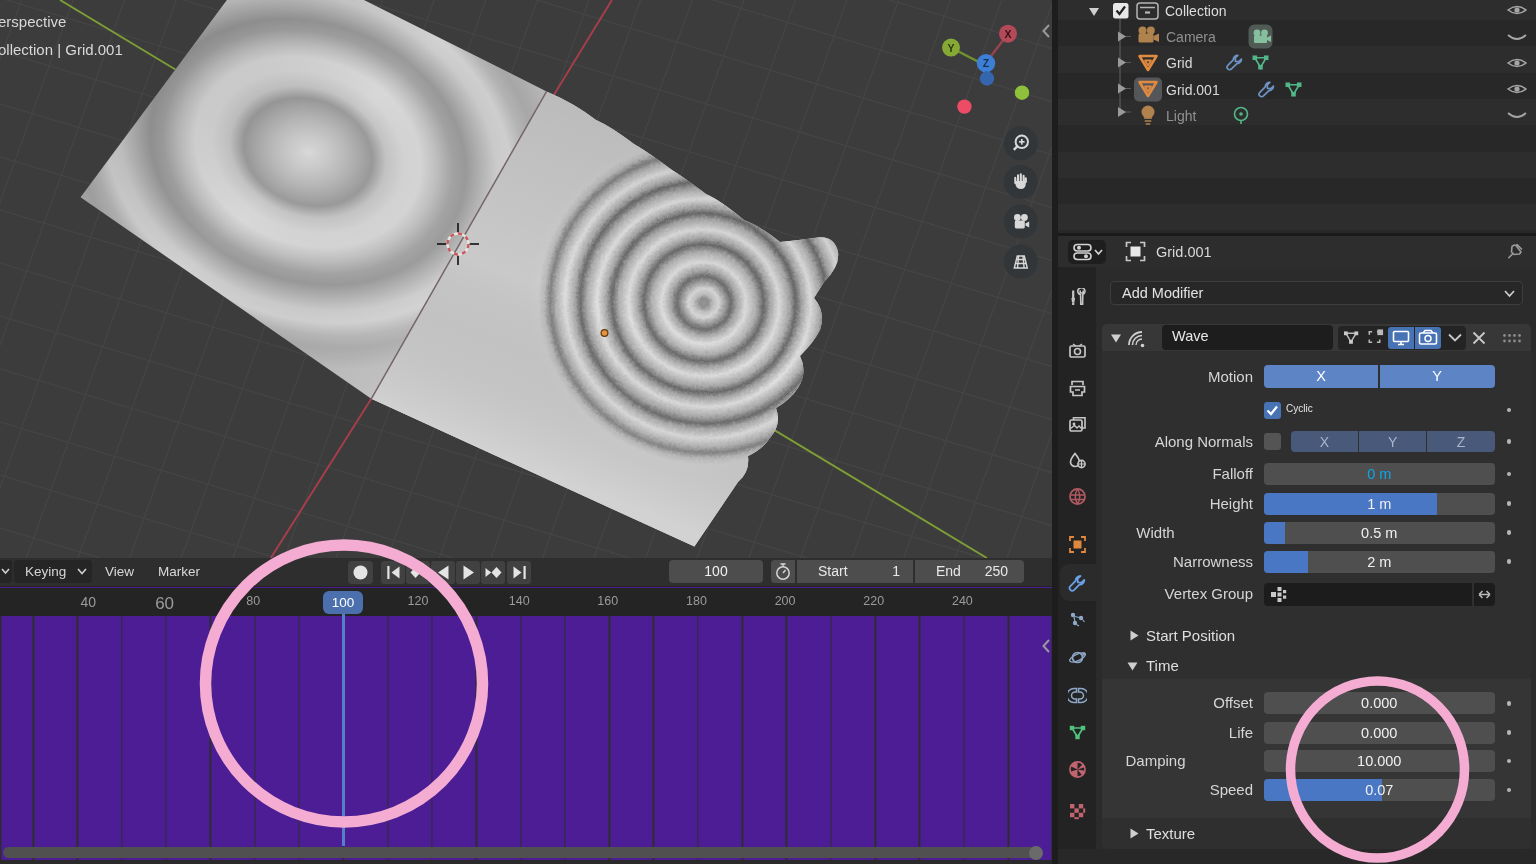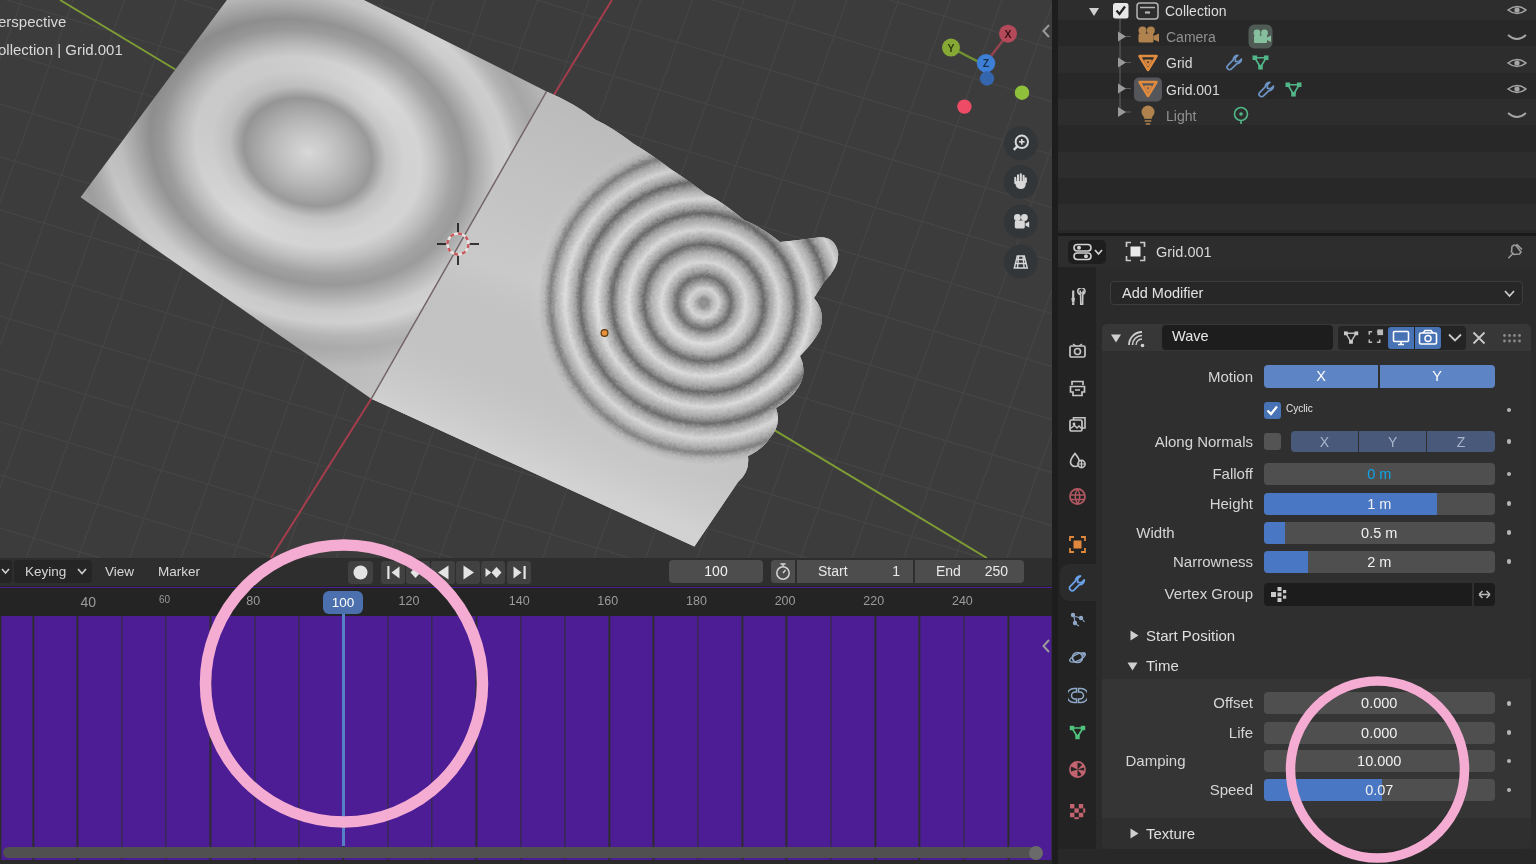--- a/index.html
+++ b/index.html
@@ -215,23 +215,23 @@
         <line x1="12" y1="4" x2="12" y2="6.8" stroke="#d5d5d5" stroke-width="1.4"></line>
       </svg>
 <div class="abs" style="left:797px;top:1.5px;width:116px;height:23px;background:#4d4d4d"></div>
 <div class="txt" style="left:818px;top:4.5px;font-size:14px;color:#e8e8e8">Start</div>
 <div class="txt" style="left:886px;top:4.5px;width:14px;text-align:right;font-size:14px;color:#e8e8e8">1</div>
 <div class="abs" style="left:915px;top:1.5px;width:109px;height:23px;background:#4d4d4d;border-radius:0 4px 4px 0"></div>
 <div class="txt" style="left:936px;top:4.5px;font-size:14px;color:#e8e8e8">End</div>
 <div class="txt" style="left:978px;top:4.5px;width:30px;text-align:right;font-size:14px;color:#e8e8e8">250</div>
 <div class="abs" style="left:0;top:30px;width:1052px;height:28px;background:#242424"></div>
 <div class="txt" style="left:56.0px;top:36px;width:40px;text-align:right;font-size:14px;color:#9b9b9b">40</div>
-<div class="txt" style="left:144.6px;top:36px;width:40px;text-align:center;font-size:10px;color:#9b9b9b">60</div>
+<div class="txt" style="left:144.6px;top:36px;width:40px;text-align:center;font-size:17px;color:#9b9b9b">60</div>
 <div class="txt" style="left:233.3px;top:36px;width:40px;text-align:center;font-size:12.5px;color:#9b9b9b">80</div>
-<div class="txt" style="left:389px;top:36px;width:40px;text-align:center;font-size:12.5px;color:#9b9b9b">120</div>
+<div class="txt" style="left:398px;top:36px;width:40px;text-align:center;font-size:12.5px;color:#9b9b9b">120</div>
 <div class="txt" style="left:499.2px;top:36px;width:40px;text-align:center;font-size:12.5px;color:#9b9b9b">140</div>
 <div class="txt" style="left:587.8px;top:36px;width:40px;text-align:center;font-size:12.5px;color:#9b9b9b">160</div>
 <div class="txt" style="left:676.5px;top:36px;width:40px;text-align:center;font-size:12.5px;color:#9b9b9b">180</div>
 <div class="txt" style="left:765.1px;top:36px;width:40px;text-align:center;font-size:12.5px;color:#9b9b9b">200</div>
 <div class="txt" style="left:853.8px;top:36px;width:40px;text-align:center;font-size:12.5px;color:#9b9b9b">220</div>
 <div class="txt" style="left:942.4px;top:36px;width:40px;text-align:center;font-size:12.5px;color:#9b9b9b">240</div>
 <div class="abs" style="left:0;top:58px;width:1052px;height:248px;background-image:repeating-linear-gradient(to right,#2d2d2d 0px,#2d2d2d 1.5px,transparent 1.5px,transparent 44.32px);background-position:32.4px 0"></div>
 <div class="abs" style="left:341.6px;top:55px;width:3px;height:233px;background:#5580c8"></div>
 <div class="abs" style="left:323px;top:33px;width:40px;height:22.5px;background:#4b70ad;border-radius:6px"></div>
 <div class="txt" style="left:323px;top:36.5px;width:40px;text-align:center;font-size:13.5px;color:#fff">100</div>

